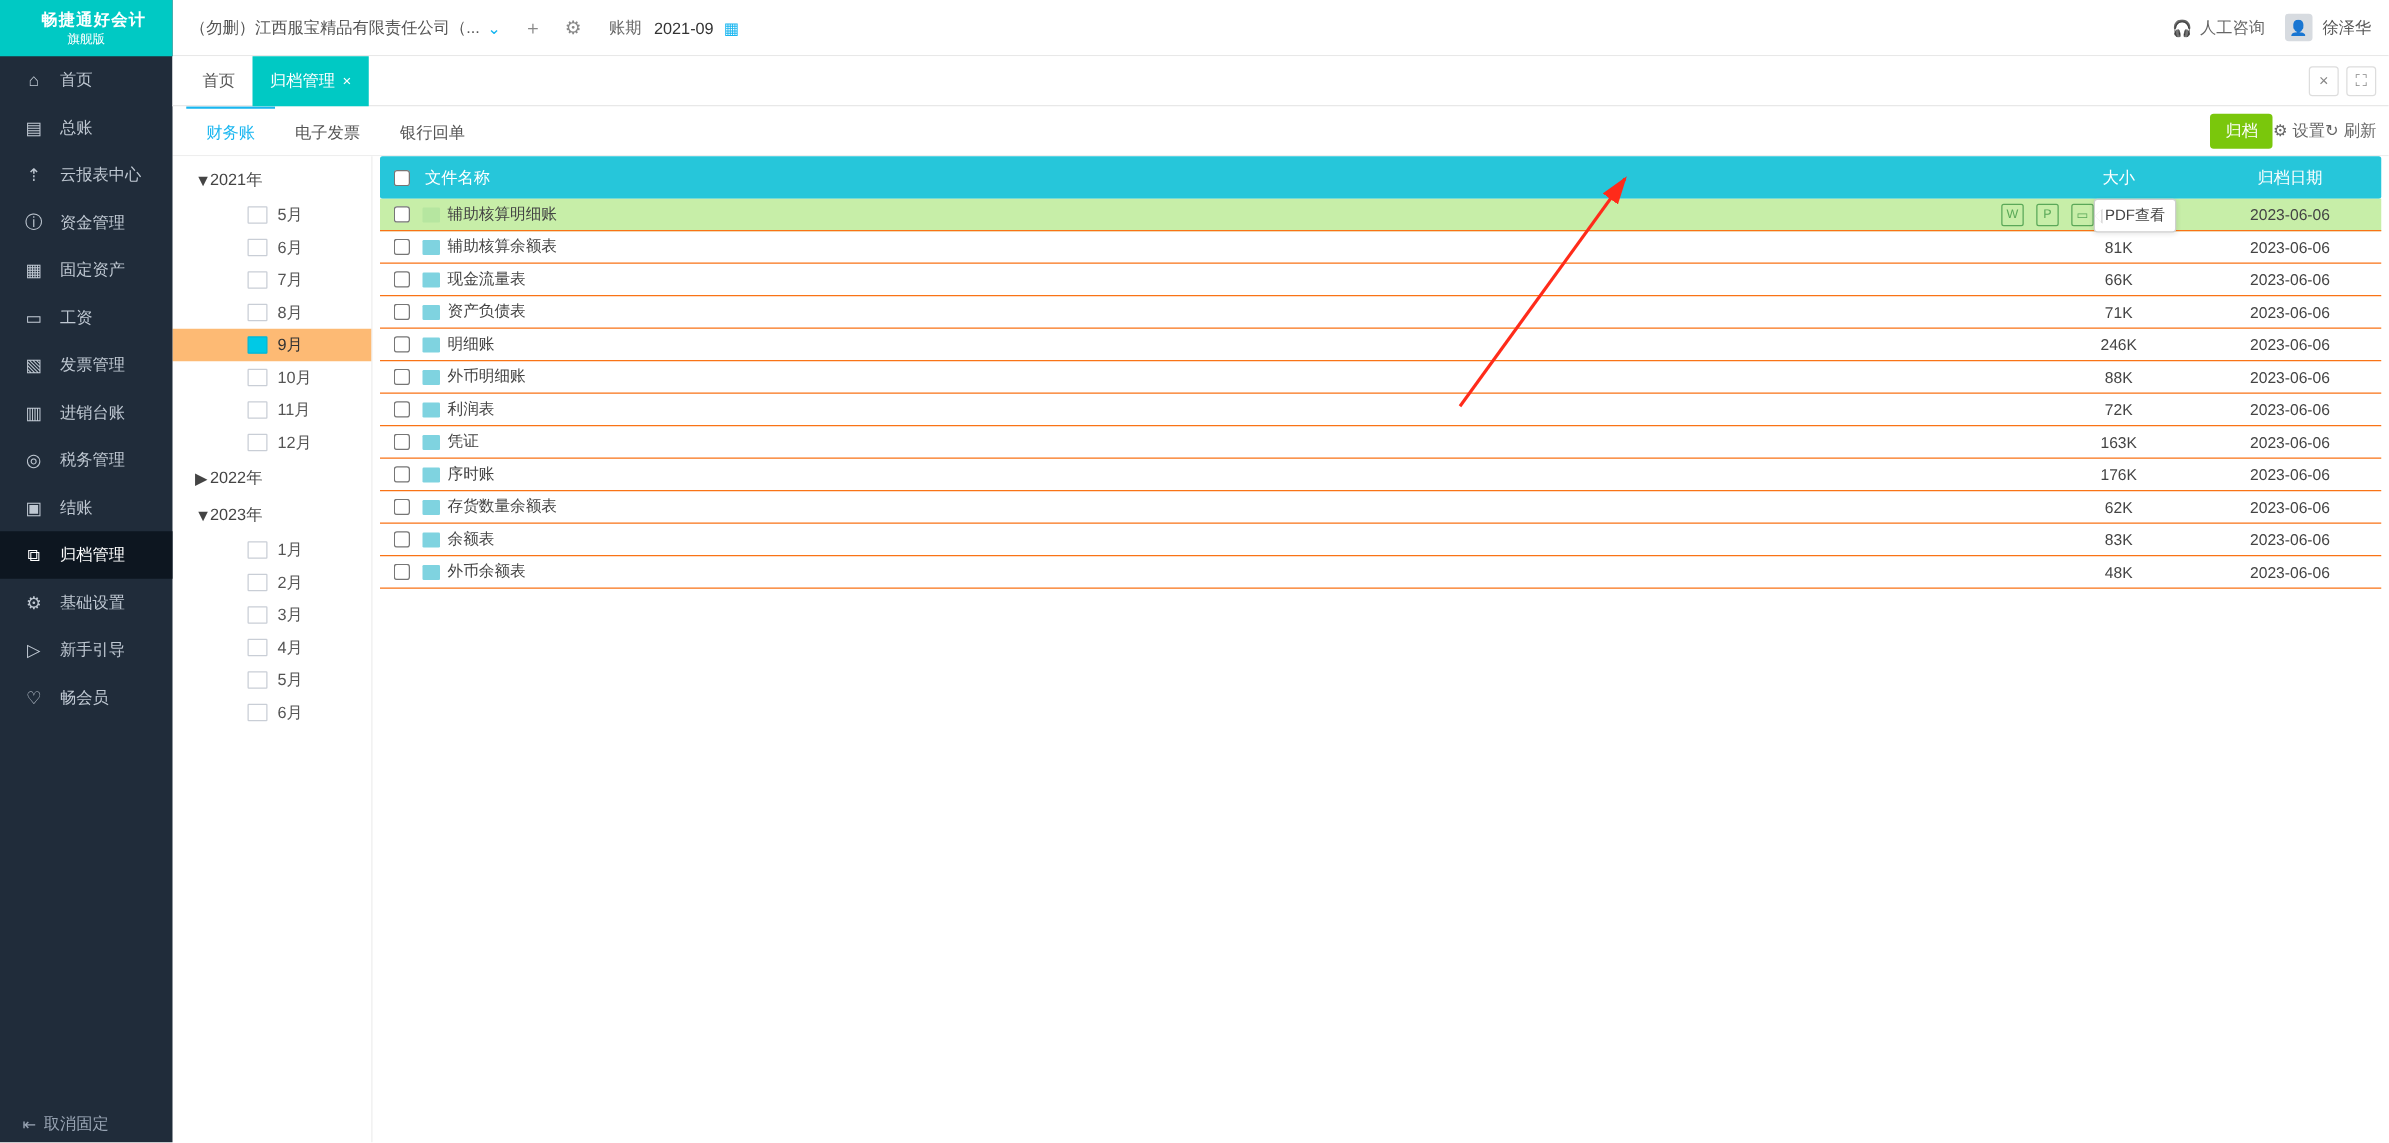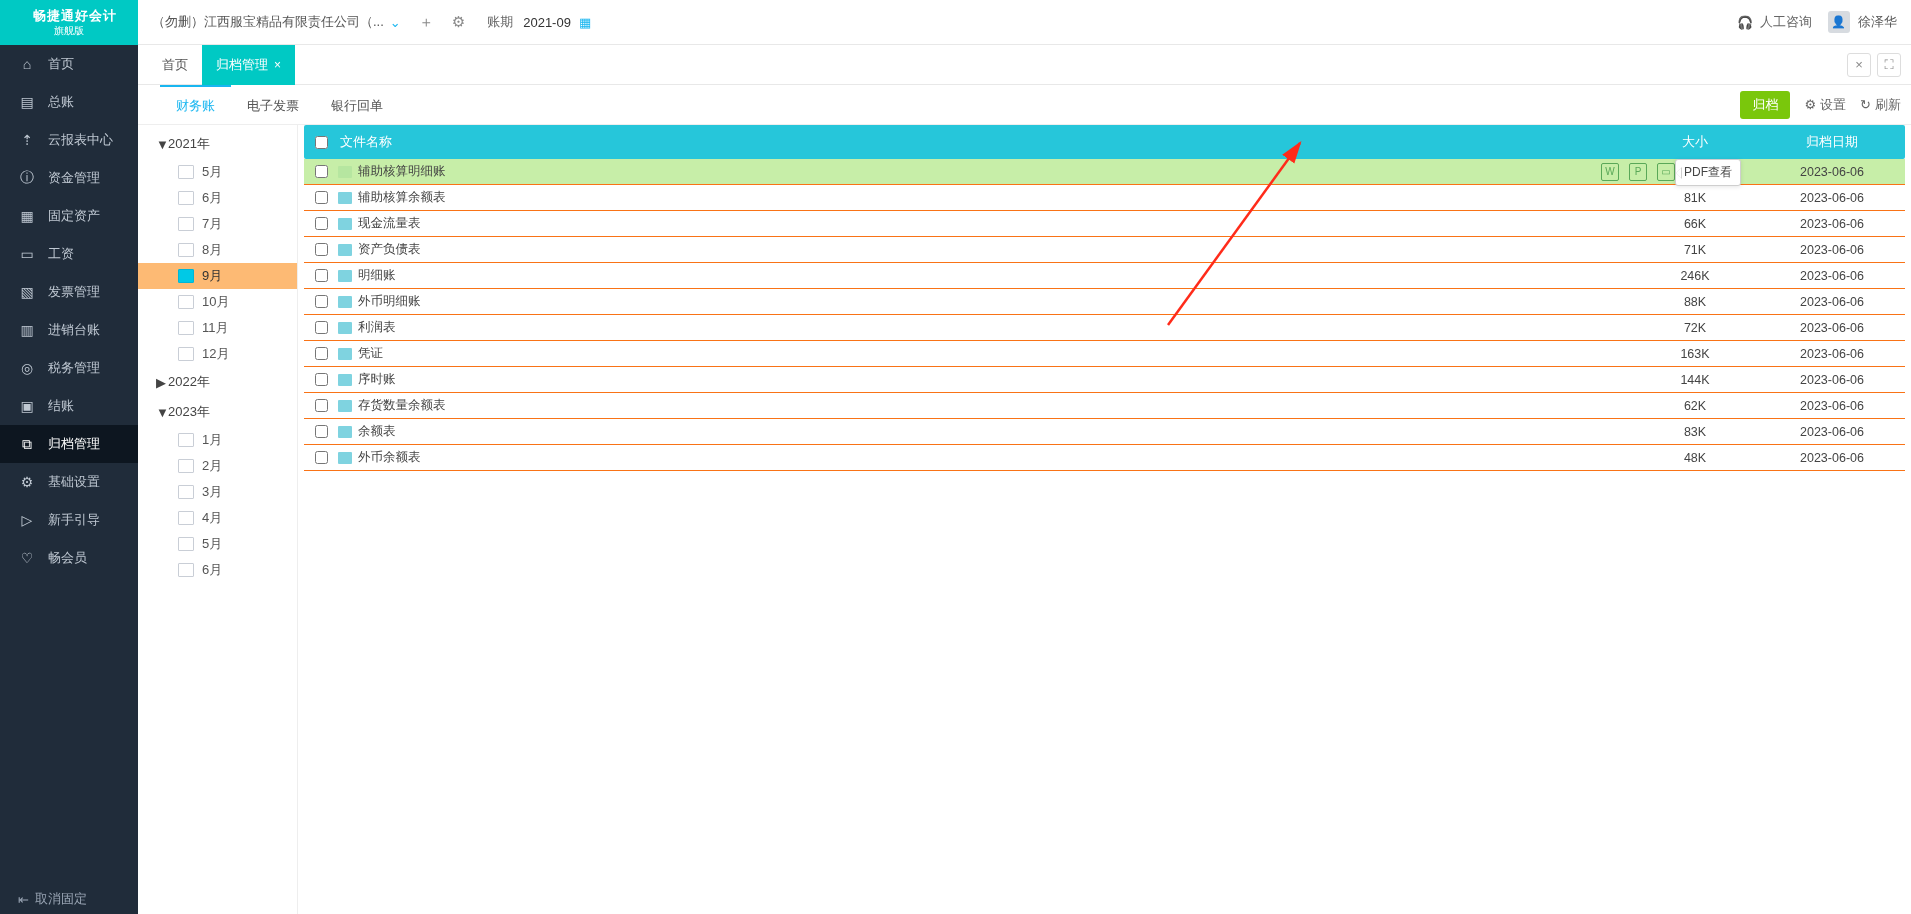--- a/index.html
+++ b/index.html
@@ -35,30 +35,30 @@
   .tab { height: 40px; padding: 0 14px; display: flex; align-items: center; cursor: pointer; color: #555; }
   .tab.active { background: #00c9c4; color: #fff; }
   .tab .close { margin-left: 6px; font-size: 12px; }
   .tabs-row-right { margin-left: auto; display: flex; align-items: center; gap: 6px; padding-right: 10px; }
   .sq-btn { width: 24px; height: 24px; border: 1px solid #ddd; border-radius: 3px; display: inline-flex; align-items: center; justify-content: center; color: #888; cursor: pointer; background:#fff; }
   
   .content { flex: 1; display: flex; min-height: 0; background: #fff; }
   
   .tree-panel { width: 160px; border-right: 1px solid #eee; padding-top: 4px; }
   
-  .subtabs-bar { height: 40px; display: flex; align-items: center; border-bottom: 1px solid #eee; padding-left: 22px; padding-right: 10px; }
+  .subtabs-bar { height: 40px; display: flex; align-items: center; border-bottom: 1px solid #eee; padding-left: 11px; padding-right: 10px; }
   .subtab { height: 40px; padding: 0 16px; display: flex; align-items: center; cursor: pointer; color: #555; border-top: 2px solid transparent; }
   .subtab.active { color: #19b6f0; border-top: 2px solid #19b6f0; }
-  .subtabs-right { margin-left: auto; display: flex; align-items: center; gap: 14px; }
+  .subtabs-right { margin-left: auto; display: flex; align-items: center; }
   .btn-primary { background: #7ac70c; color: #fff; border: none; border-radius: 3px; padding: 5px 12px; cursor: pointer; font-size: 13px; }
   .link-action { color: #666; cursor: pointer; display: inline-flex; align-items: center; gap: 4px; }
   
   .tree-year { padding: 6px 0 6px 18px; cursor: pointer; display: flex; align-items: center; color: #444; }
   .tree-year .tri { width: 12px; display: inline-block; }
-  .tree-month { padding: 4px 0 4px 40px; cursor: pointer; color: #555; display: flex; align-items: center; height: 26px; }
+  .tree-month { padding: 4px 0 4px 60px; cursor: pointer; color: #555; display: flex; align-items: center; height: 26px; }
   .tree-month::before { content: ""; width: 14px; height: 12px; border: 1px solid #c9ced6; border-radius: 1px; margin-right: 8px; background: linear-gradient(#fff,#fff); }
   .tree-month.active { background: #fdba74; color: #333; }
   .tree-month.active::before { border-color: #00b6d6; background: #00c9e6; }
   
   .table-area { flex: 1; display: flex; flex-direction: column; min-width: 0; padding: 0 6px; position: relative; }
   .thead { height: 34px; background: #26c6da; color: #fff; display: flex; align-items: center; border-radius: 2px; }
   .th-check { width: 34px; display: flex; justify-content: center; }
   .th-name { flex: 1; padding-left: 2px; }
   .th-size { width: 140px; text-align: center; }
   .th-date { width: 140px; text-align: center; padding-right: 6px; }
@@ -348,21 +348,21 @@
                 <div class="td-date">2023-06-06</div>
               </div>
               <div class="trow">
                 <div class="td-check">
                   <input type="checkbox" style="">
                 </div>
                 <div class="td-name">
                   <span class="file-icon"></span>
                   <span>序时账</span>
                 </div>
-                <div class="td-size">144K</div>
+                <div class="td-size">176K</div>
                 <div class="td-date">2023-06-06</div>
               </div>
               <div class="trow">
                 <div class="td-check">
                   <input type="checkbox" style="">
                 </div>
                 <div class="td-name">
                   <span class="file-icon"></span>
                   <span>存货数量余额表</span>
                 </div>

